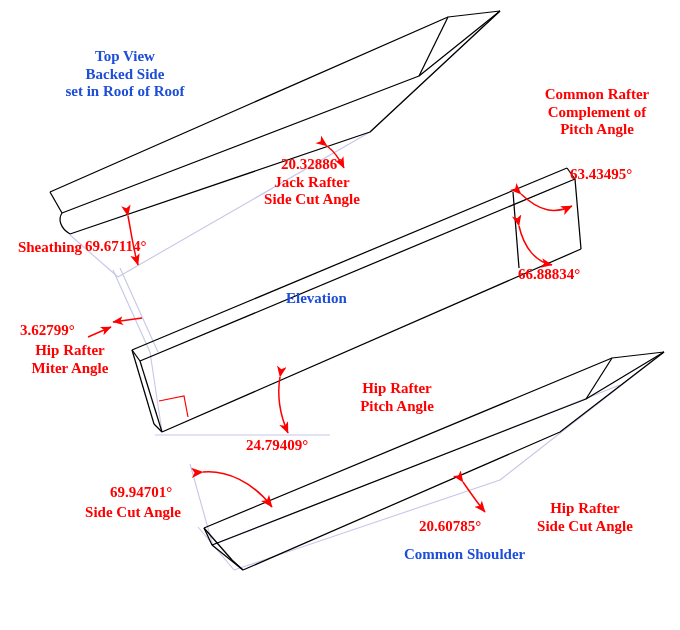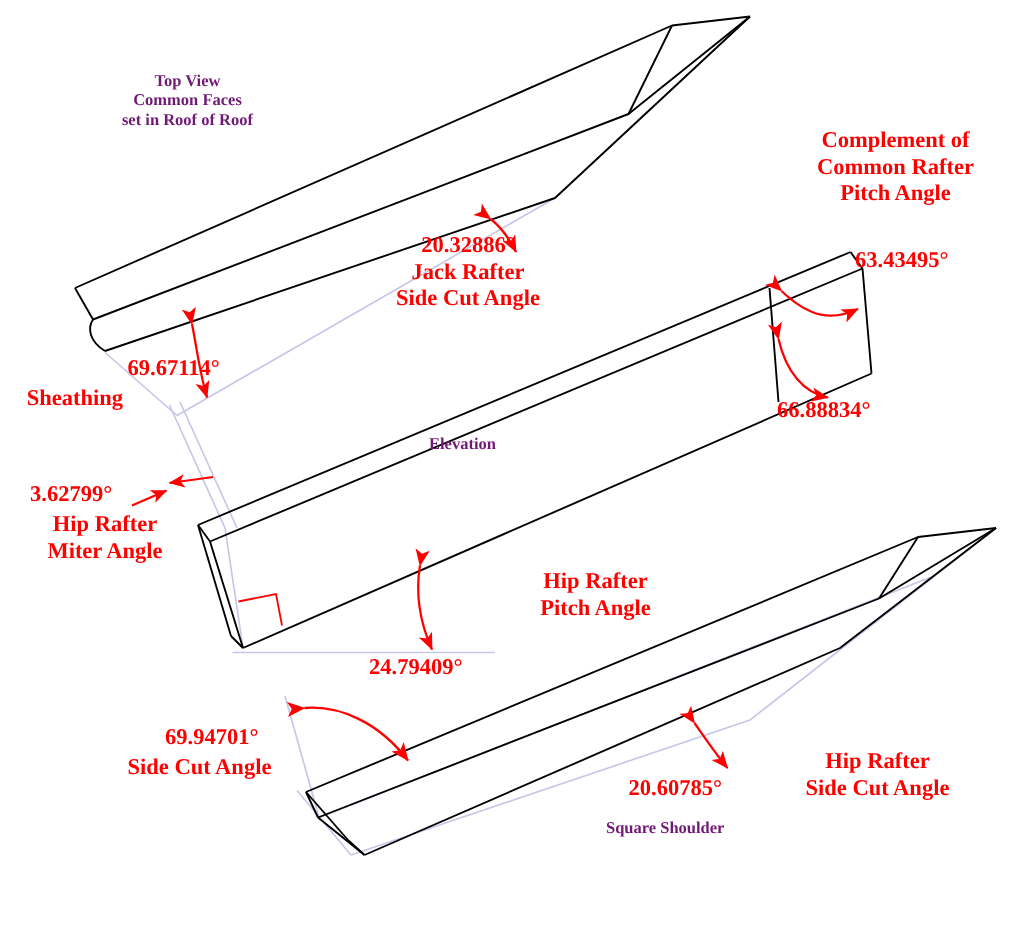--- a/index.html
+++ b/index.html
@@ -29,21 +29,21 @@
   }
   .label {
     position: absolute;
     font-family: "Liberation Serif", "DejaVu Serif", serif;
     font-weight: bold;
     white-space: nowrap;
     line-height: 1.18;
     letter-spacing: 0px;
   }
   .label.red   { color: #FF0000; font-size: 15px; }
-  .label.black { color: #701a75; font-size: 11px; }
+  .label.black { color: #1d4ed8; font-size: 15px; }
   .label.center { text-align: center; }
   .label .ln { display: block; }
 </style>
 </head>
 <body>
 
 <div id="diagram-root">
 
   <svg class="canvas" viewBox="0 0 680 630">
     <defs>
@@ -164,41 +164,41 @@
       <path d="M203,472 C227,470 253,482 272,507" marker-start="url(#arrowRed)" marker-end="url(#arrowRed)"></path>
     </g>
 
     <g stroke="#FF0000" stroke-width="1.5" fill="none">
       <path d="M463,482 C470,492 476,501 485,512" marker-start="url(#arrowRed)" marker-end="url(#arrowRed)"></path>
     </g>
   </svg>
 
   <div class="label black center" style="left:30px; top:48px; width:190px;">
     <span class="ln">Top View</span>
-    <span class="ln">Common Faces</span>
+    <span class="ln">Backed Side</span>
     <span class="ln">set in Roof of Roof</span>
   </div>
 
   <div class="label red center" style="left:232px; top:156px; width:160px;">
     <span class="ln">20.32886°</span>
     <span class="ln">Jack Rafter</span>
     <span class="ln">Side Cut Angle</span>
   </div>
 
   <div class="label red" style="left:85px; top:238px;">
     <span class="ln">69.67114°</span>
   </div>
 
-  <div class="label red center" style="left:0px; top:258px; width:100px;">
+  <div class="label red center" style="left:0px; top:239px; width:100px;">
     <span class="ln">Sheathing</span>
   </div>
 
   <div class="label red center" style="left:522px; top:86px; width:150px;">
+    <span class="ln">Common Rafter</span>
     <span class="ln">Complement of</span>
-    <span class="ln">Common Rafter</span>
     <span class="ln">Pitch Angle</span>
   </div>
 
   <div class="label red" style="left:570px; top:166px;">
     <span class="ln">63.43495°</span>
   </div>
 
   <div class="label red" style="left:518px; top:266px;">
     <span class="ln">66.88834°</span>
   </div>
@@ -236,16 +236,16 @@
   <div class="label red" style="left:393px; top:518px;margin-left:26px;">
     <span class="ln">20.60785°</span>
   </div>
 
   <div class="label red center" style="left:505px; top:500px; width:160px;">
     <span class="ln">Hip Rafter</span>
     <span class="ln">Side Cut Angle</span>
   </div>
 
   <div class="label black" style="left:404px; top:546px;">
-    <span class="ln">Square Shoulder</span>
+    <span class="ln">Common Shoulder</span>
   </div>
 
 </div>
 
 </body></html>

